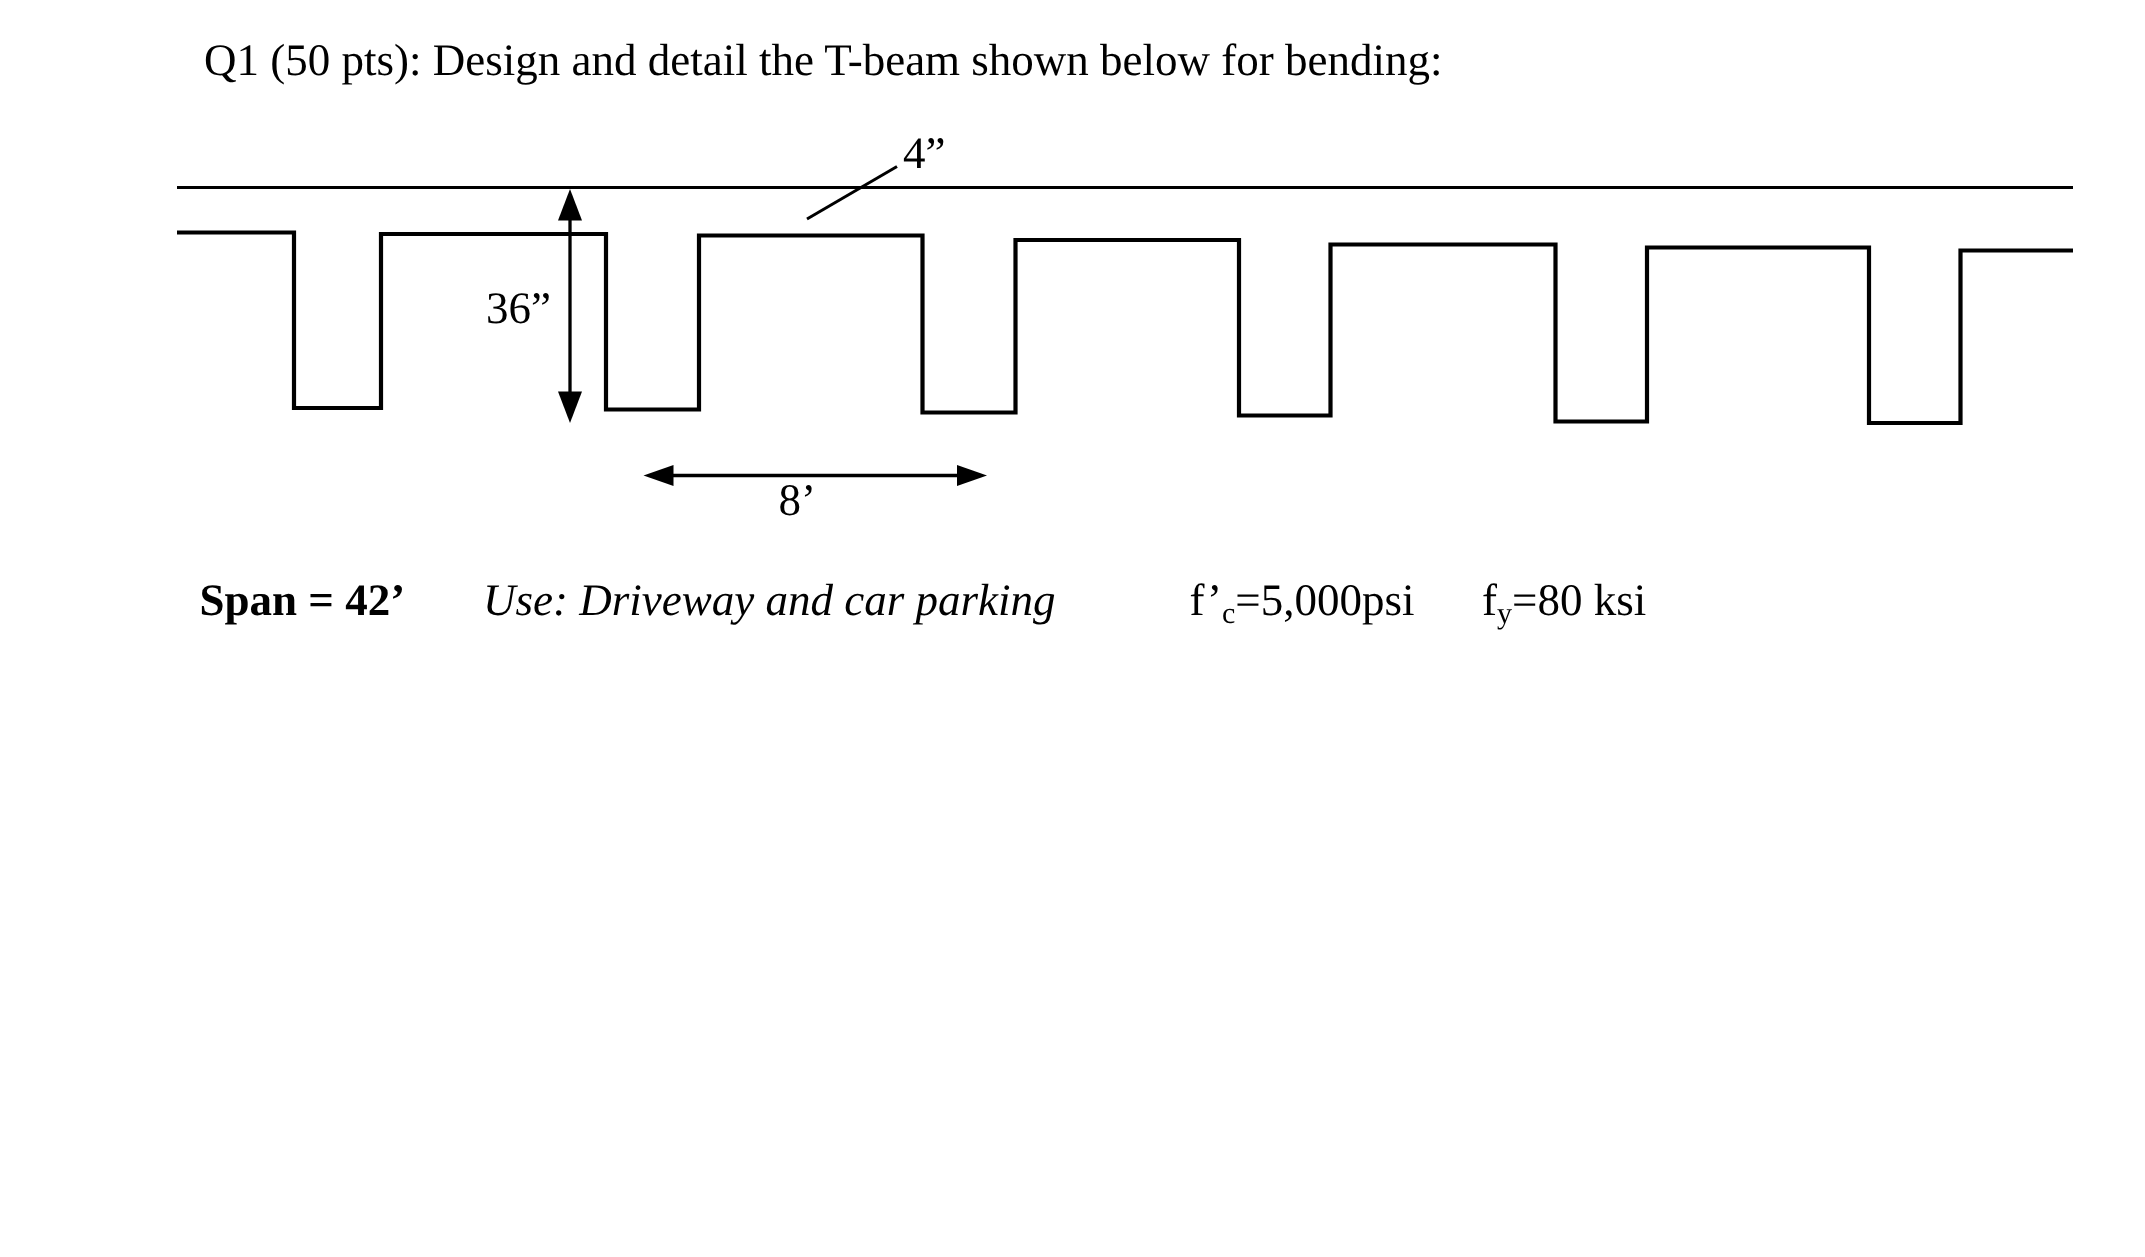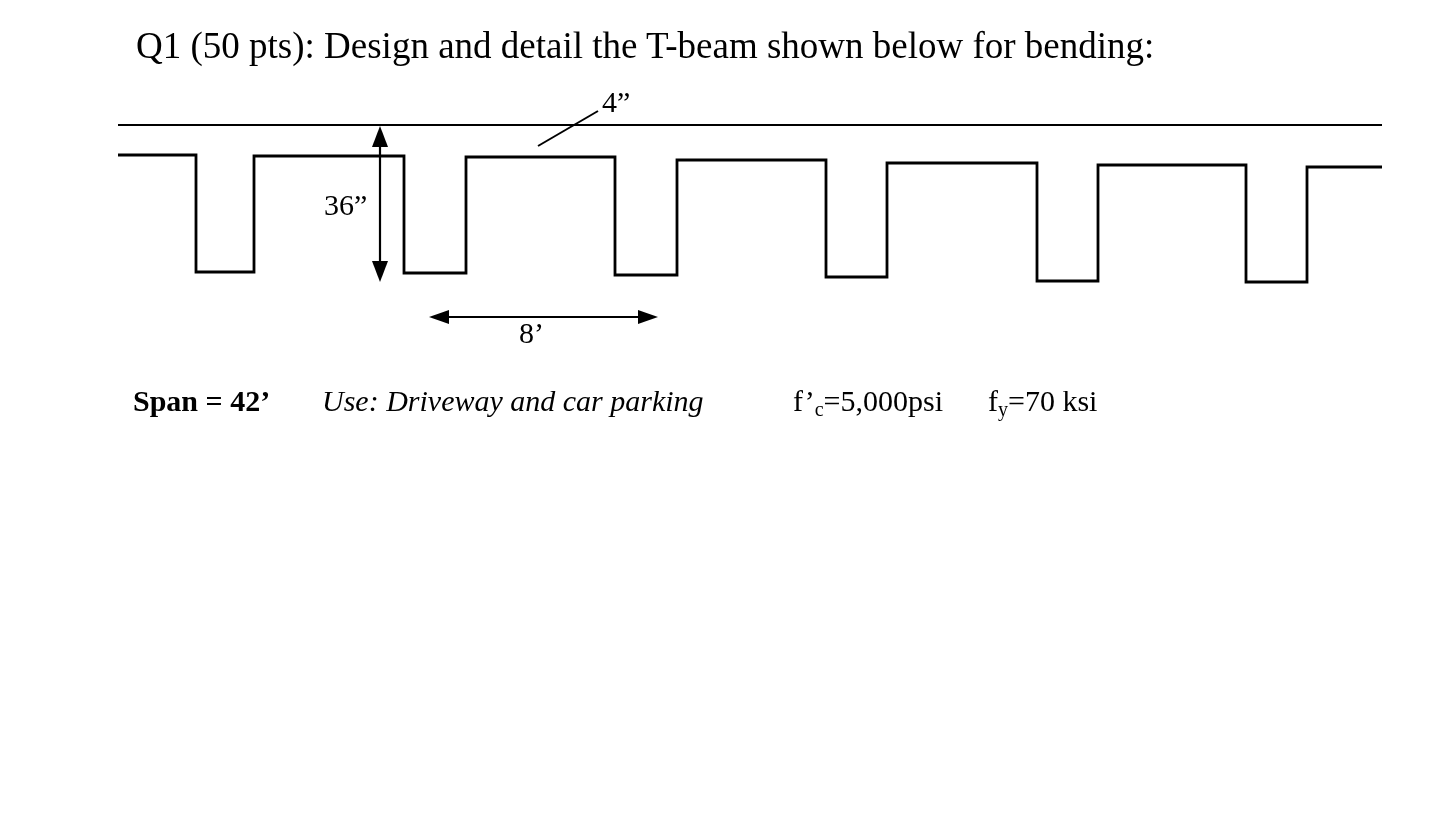--- a/index.html
+++ b/index.html
@@ -15,21 +15,21 @@
     font-family: "Liberation Serif", serif;
     color: #000000;
   }
   .abs {
     position: absolute;
     white-space: nowrap;
   }
   #question-title {
     left: 136px;
     top: 24px;
-    font-size: 37px;
+    font-size: 30px;
   }
   .given-text {
     top: 384px;
     font-size: 30px;
   }
   #given-span    { left: 133px; font-weight: bold; }
   #given-use     { left: 322px; font-style: italic; }
   #given-fc      { left: 793px; }
   #given-fy      { left: 988px; }
   .subscript {
@@ -89,13 +89,13 @@
 
   <text x="519" y="343">8’</text>
 </svg>
 
 <div class="abs given-text" id="given-span">Span = 42’</div>
 
 <div class="abs given-text" id="given-use">Use: Driveway and car parking</div>
 
 <div class="abs given-text" id="given-fc"><span>f’</span><span class="subscript">c</span><span>=5,000psi</span></div>
 
-<div class="abs given-text" id="given-fy"><span>f</span><span class="subscript">y</span><span>=70 ksi</span></div>
+<div class="abs given-text" id="given-fy"><span>f</span><span class="subscript">y</span><span>=80 ksi</span></div>
 
 </body></html>

